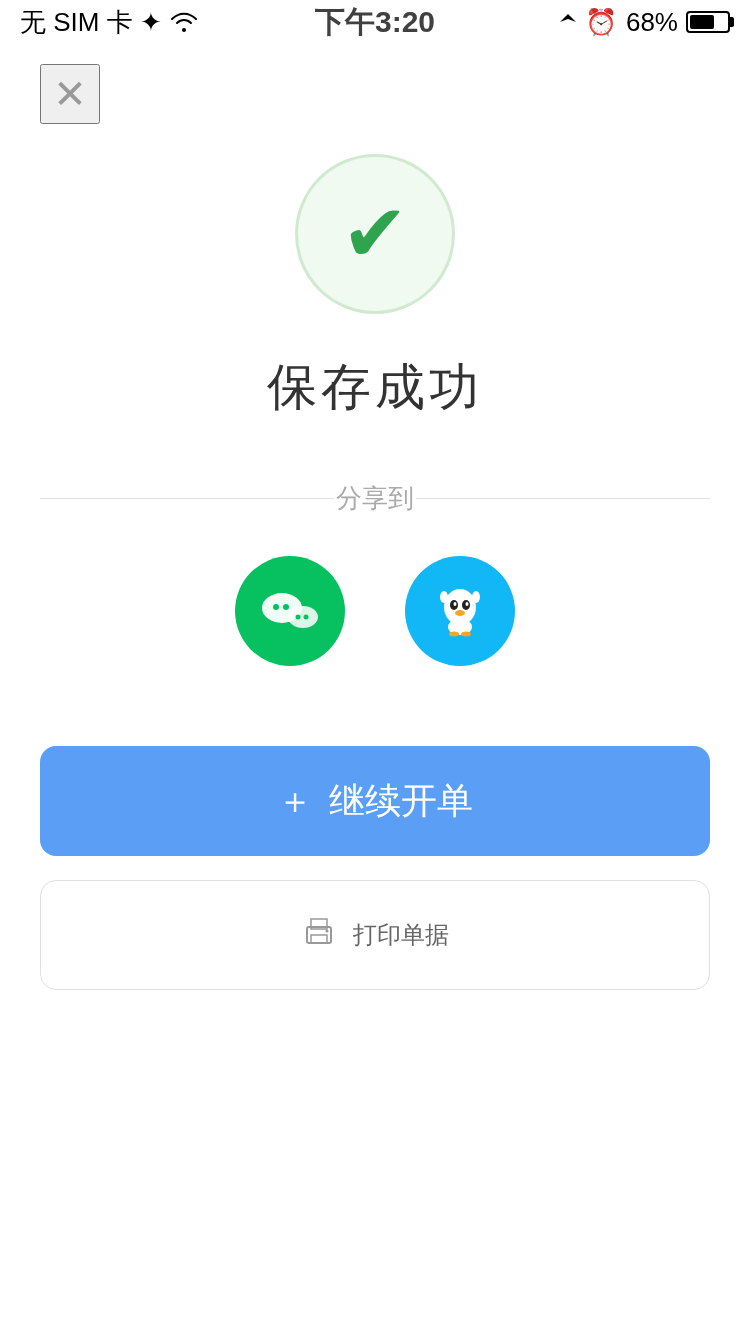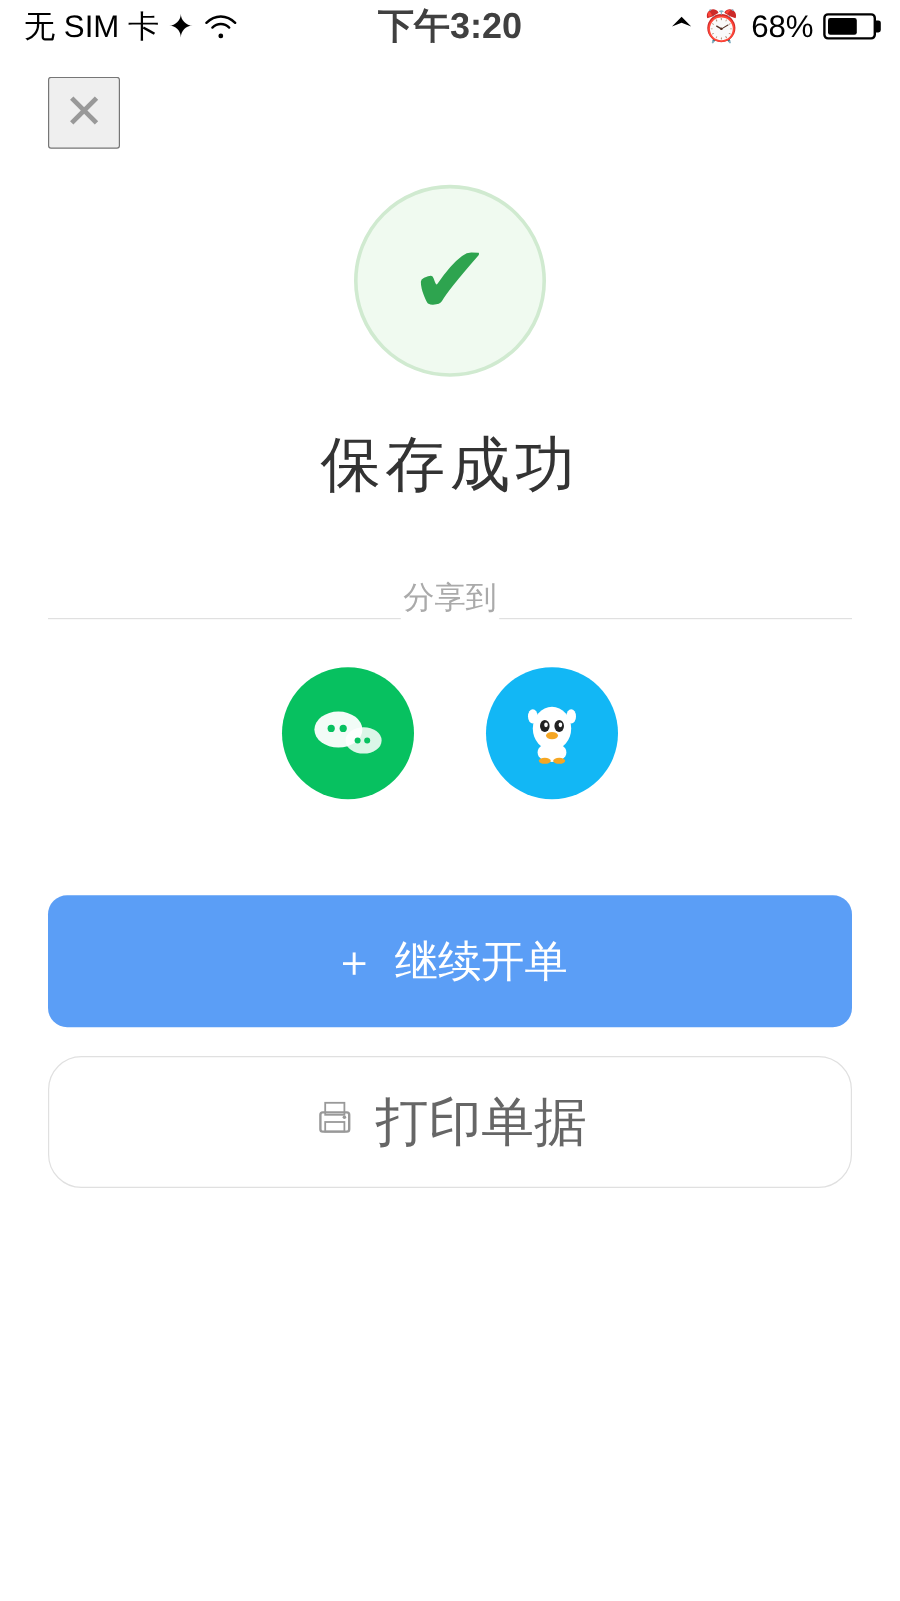--- a/index.html
+++ b/index.html
@@ -140,21 +140,21 @@
       font-weight: 400;
       color: #333;
       margin-bottom: 60px;
       letter-spacing: 4px;
     }
 
     
     .share-divider {
       width: 100%;
       display: flex;
-      align-items: flex-end;
+      align-items: center;
       gap: 2px;
       margin-bottom: 40px;
     }
 
     .divider-line {
       flex: 1;
       height: 1px;
       background: #e0e0e0;
     }
 
@@ -209,28 +209,28 @@
       cursor: pointer;
       font-size: 36px;
       color: #ffffff;
       font-weight: 400;
     }
 
     .btn-secondary {
       width: 100%;
       height: 110px;
       background: #ffffff;
-      border-radius: 28px;
+      border-radius: 16px;
       border: 1px solid #e0e0e0;
       display: flex;
       align-items: center;
       justify-content: center;
       gap: 16px;
       cursor: pointer;
-      font-size: 44px;
+      font-size: 24px;
       color: #666;
       font-weight: 400;
     }
 
     .btn-icon {
       font-size: 36px;
     }
 
     
     .wechat-svg {

